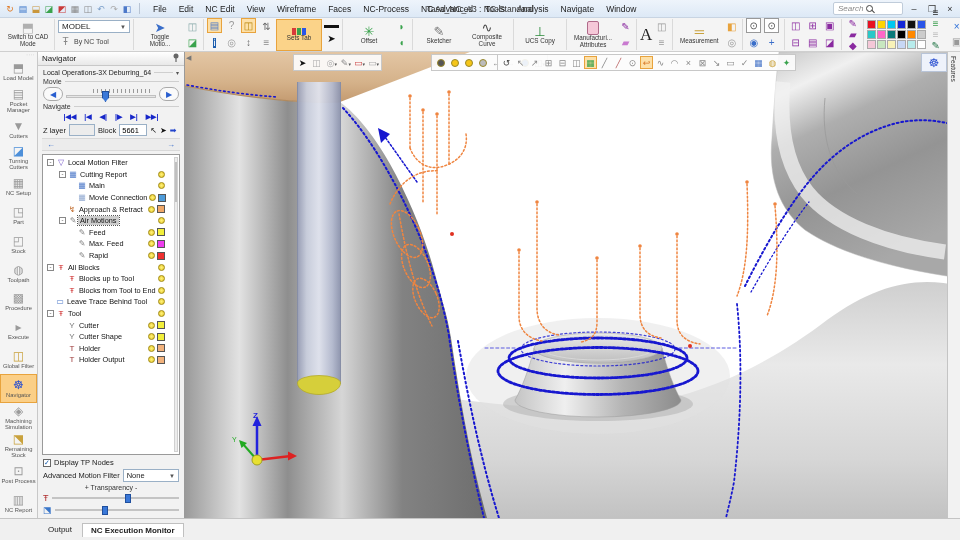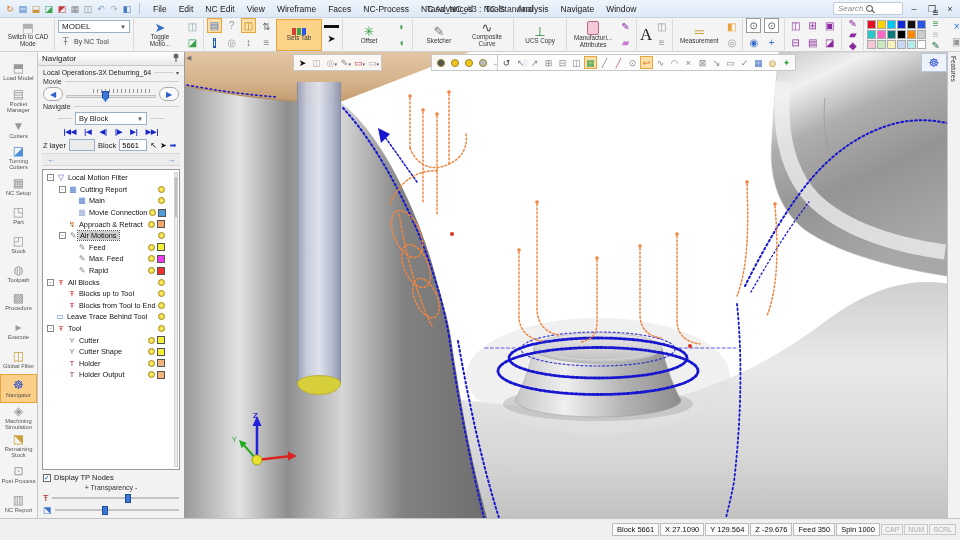--- a/index.html
+++ b/index.html
@@ -522,28 +522,20 @@
       <span class="ticks"></span>
         <span class="track"></span>
         <span class="thumb" style="left:40%"></span>
     </div>
     <span class="roundbtn">▶</span>
   </div>
   <div class="prow">
       <span class="sectlabel">Navigate</span>
       <span class="hline"></span>
     </div>
-  <div class="prow" style="justify-content:center">
-    <span class="hline" style="max-width:14px"></span>
-    <div class="pselect" style="width:72px">
-      <span>By Block</span>
-        <span style="font-size:6px;color:#555">▼</span>
-    </div>
-    <span class="hline" style="max-width:14px"></span>
-  </div>
   <div class="prow" style="justify-content:center;gap:4px">
 
   <span class="pb">|◀◀</span>
       <span class="pb">|◀</span>
       <span class="pb">◀|</span>
       <span class="pb">|▶</span>
       <span class="pb">▶|</span>
       <span class="pb">▶▶|</span>
     </div>
   <div class="prow">
@@ -724,20 +716,27 @@
           <span class="swatch" style="background: rgb(242, 178, 124);"></span>
         </div>
       </div>
     <div class="treescroll">
         <i></i>
       </div>
   </div>
   <div class="prow">
     <span class="cb">✓</span>
     <span>Display TP Nodes</span>
+  </div>
+  <div class="prow">
+    <span>Advanced Motion Filter</span>
+    <div class="pselect" style="flex:1">
+      <span>None</span>
+        <span style="font-size:6px;color:#555">▼</span>
+    </div>
   </div>
   <div class="prow" style="justify-content:center">
     <span style="font-size:7px;color:#333">+  Transparency  -</span>
   </div>
   <div class="prow">
     <span style="color:#b03030;font-size:9px">Ŧ</span>
     <div class="tslider">
         <span class="track"></span>
         <span class="thumb" style="left:58%"></span>
       </div>
@@ -1019,30 +1018,18 @@
       </span>
     </div>
 
   <div id="features-strip">
     <div id="features-label">Features</div>
   </div>
   <div id="features-tab">☸</div>
 </div>
 
 <div id="bottombar">
-  <div id="status-cells">
-    <span style="display:flex;gap:1px">
-
-    <span class="scell">Block 5661</span>
-        <span class="scell">X 27.1090</span>
-        <span class="scell">Y 129.564</span>
-        <span class="scell">Z -29.676</span>
-        <span class="scell">Feed 350</span>
-        <span class="scell">Spin 1000</span>
-      </span>
-    <span style="display:flex;gap:1px">
-
-    <span class="sflag">CAP</span>
-        <span class="sflag">NUM</span>
-        <span class="sflag">SCRL</span>
-      </span>
-  </div>
+  <div style="display:flex;padding-left:40px;gap:2px">
+
+  <span class="btab">Output</span>
+      <span class="btab sel">NC Execution Monitor</span>
+    </div>
 </div>
 
 </body></html>

